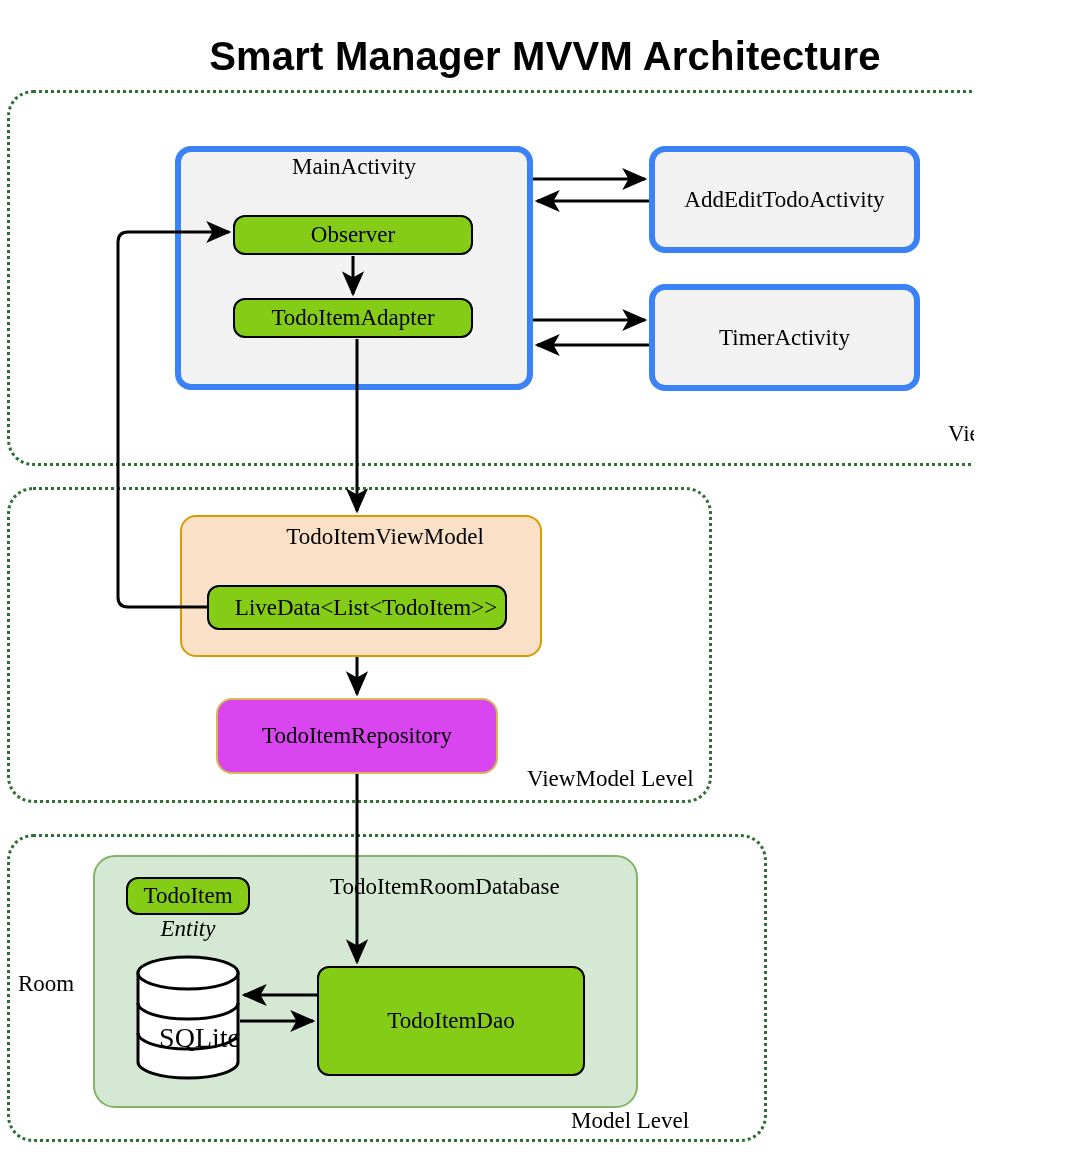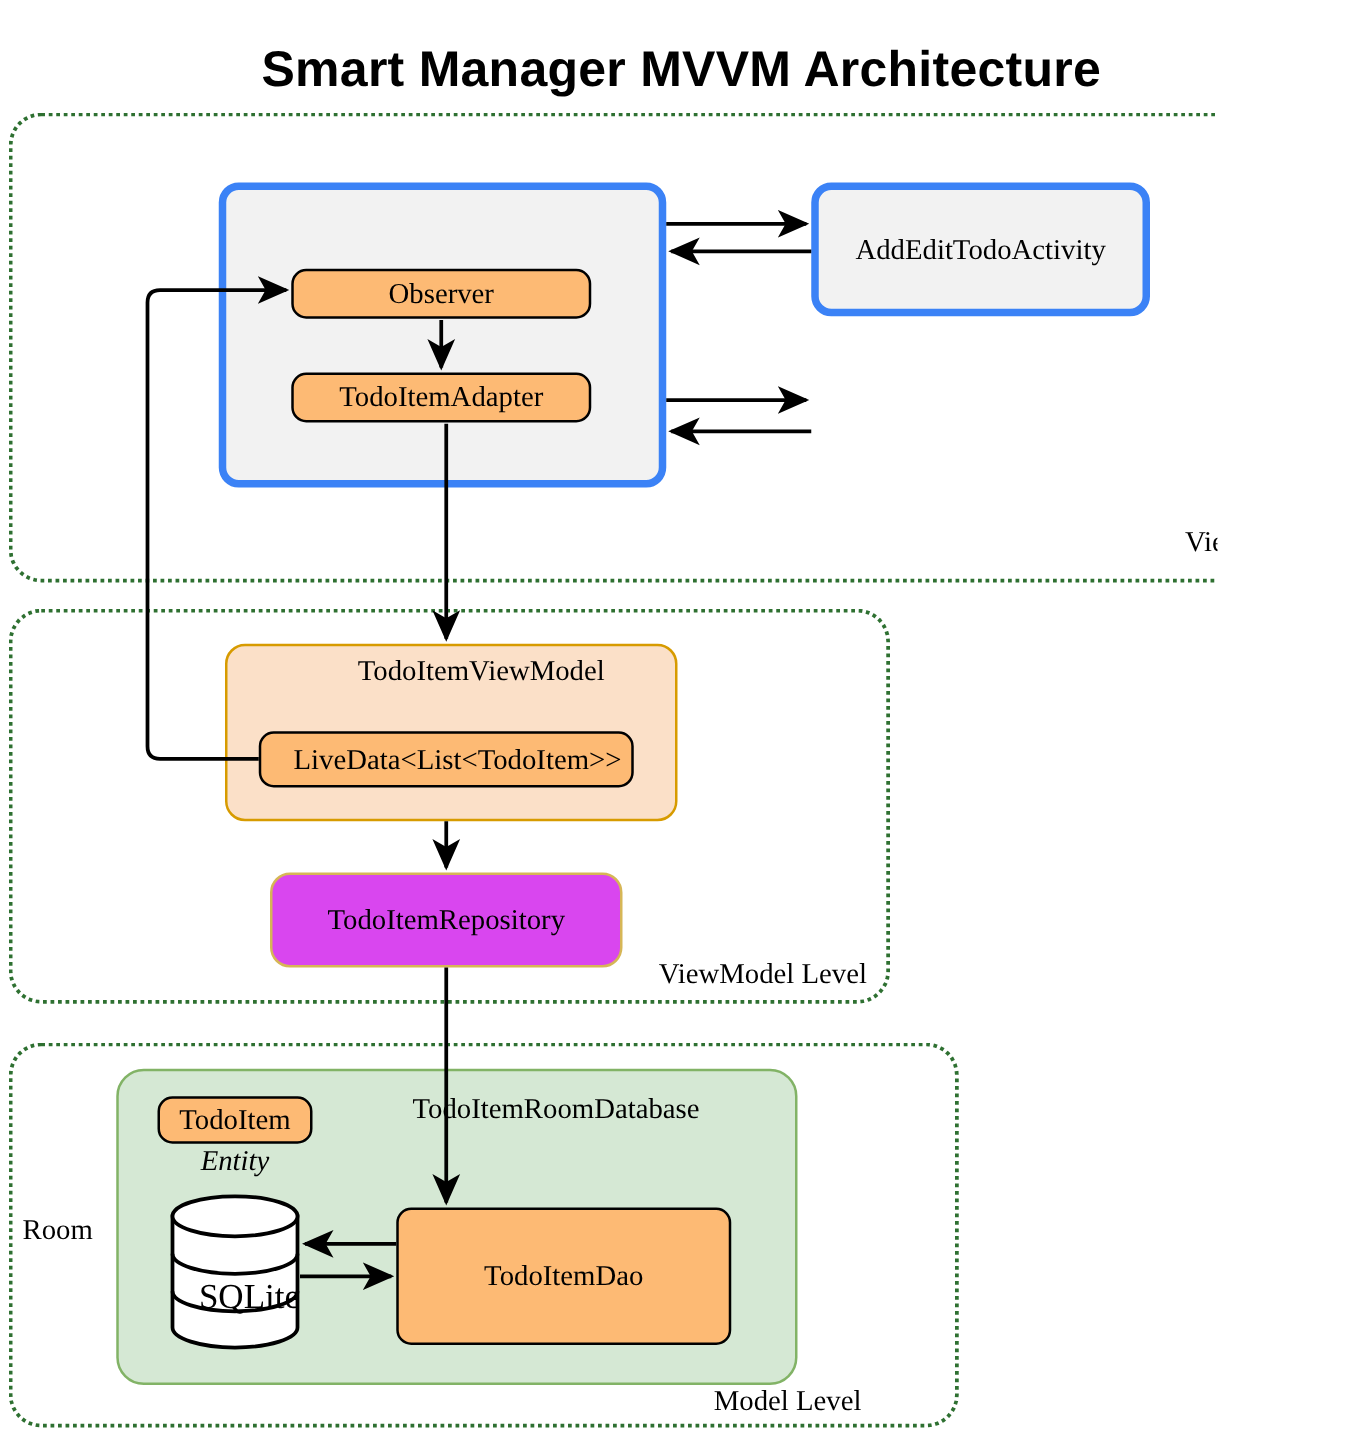--- a/index.html
+++ b/index.html
@@ -52,21 +52,21 @@
     font-size: 23px;
     color: #000000;
     white-space: nowrap;
   }
   .node-gray {
     background: #f2f2f2;
     border: 6px solid #3b82f6;
     border-radius: 16px;
   }
   .node-white {
-    background: #fdba74;
+    background: #84cc16;
     border: 2.5px solid #000000;
     border-radius: 12px;
     justify-content: center;
   }
   .node-orange {
     background: #fbe0c8;
     border: 2.5px solid #d79b00;
     border-radius: 16px;
   }
   .node-yellow {
@@ -126,33 +126,37 @@
   <div class="level-box" style="left:7px; top:90px; width:1076px; height:376px;"></div>
   <div class="level-label" style="left:948px; top:421px;">View Level</div>
 
   <div class="level-box" style="left:7px; top:487px; width:705px; height:316px;"></div>
   <div class="level-label" style="left:527px; top:766px;">ViewModel Level</div>
 
   <div class="level-box" style="left:7px; top:834px; width:760px; height:308px;"></div>
   <div class="level-label" style="left:571px; top:1108px;">Model Level</div>
 
   <div class="node node-gray" style="left:175px; top:146px; width:358px; height:244px;"></div>
+  <div class="node-title" style="left:175px; top:154px; width:358px;">MainActivity</div>
 
   <div class="node node-white" style="left:233px; top:215px; width:240px; height:40px;">
     <span>Observer</span>
   </div>
 
   <div class="node node-white" style="left:233px; top:298px; width:240px; height:40px;">
     <span>TodoItemAdapter</span>
   </div>
 
   <div class="node node-gray" style="left:649px; top:146px; width:271px; height:107px;">
     <span>AddEditTodoActivity</span>
   </div>
 
+  <div class="node node-gray" style="left:649px; top:284px; width:271px; height:107px;">
+    <span>TimerActivity</span>
+  </div>
 
   <div class="node node-orange" style="left:180px; top:515px; width:362px; height:142px;"></div>
   <div class="node-title" style="left:180px; top:524px; width:362px;padding-left:24px;">TodoItemViewModel</div>
 
   <div class="node node-white" style="left:207px; top:585px; width:300px; height:45px;padding-left:18px;">
     <span>LiveData&lt;List&lt;TodoItem&gt;&gt;</span>
   </div>
 
   <div class="node node-yellow" style="left:216px; top:698px; width:282px; height:76px;">
     <span>TodoItemRepository</span>

